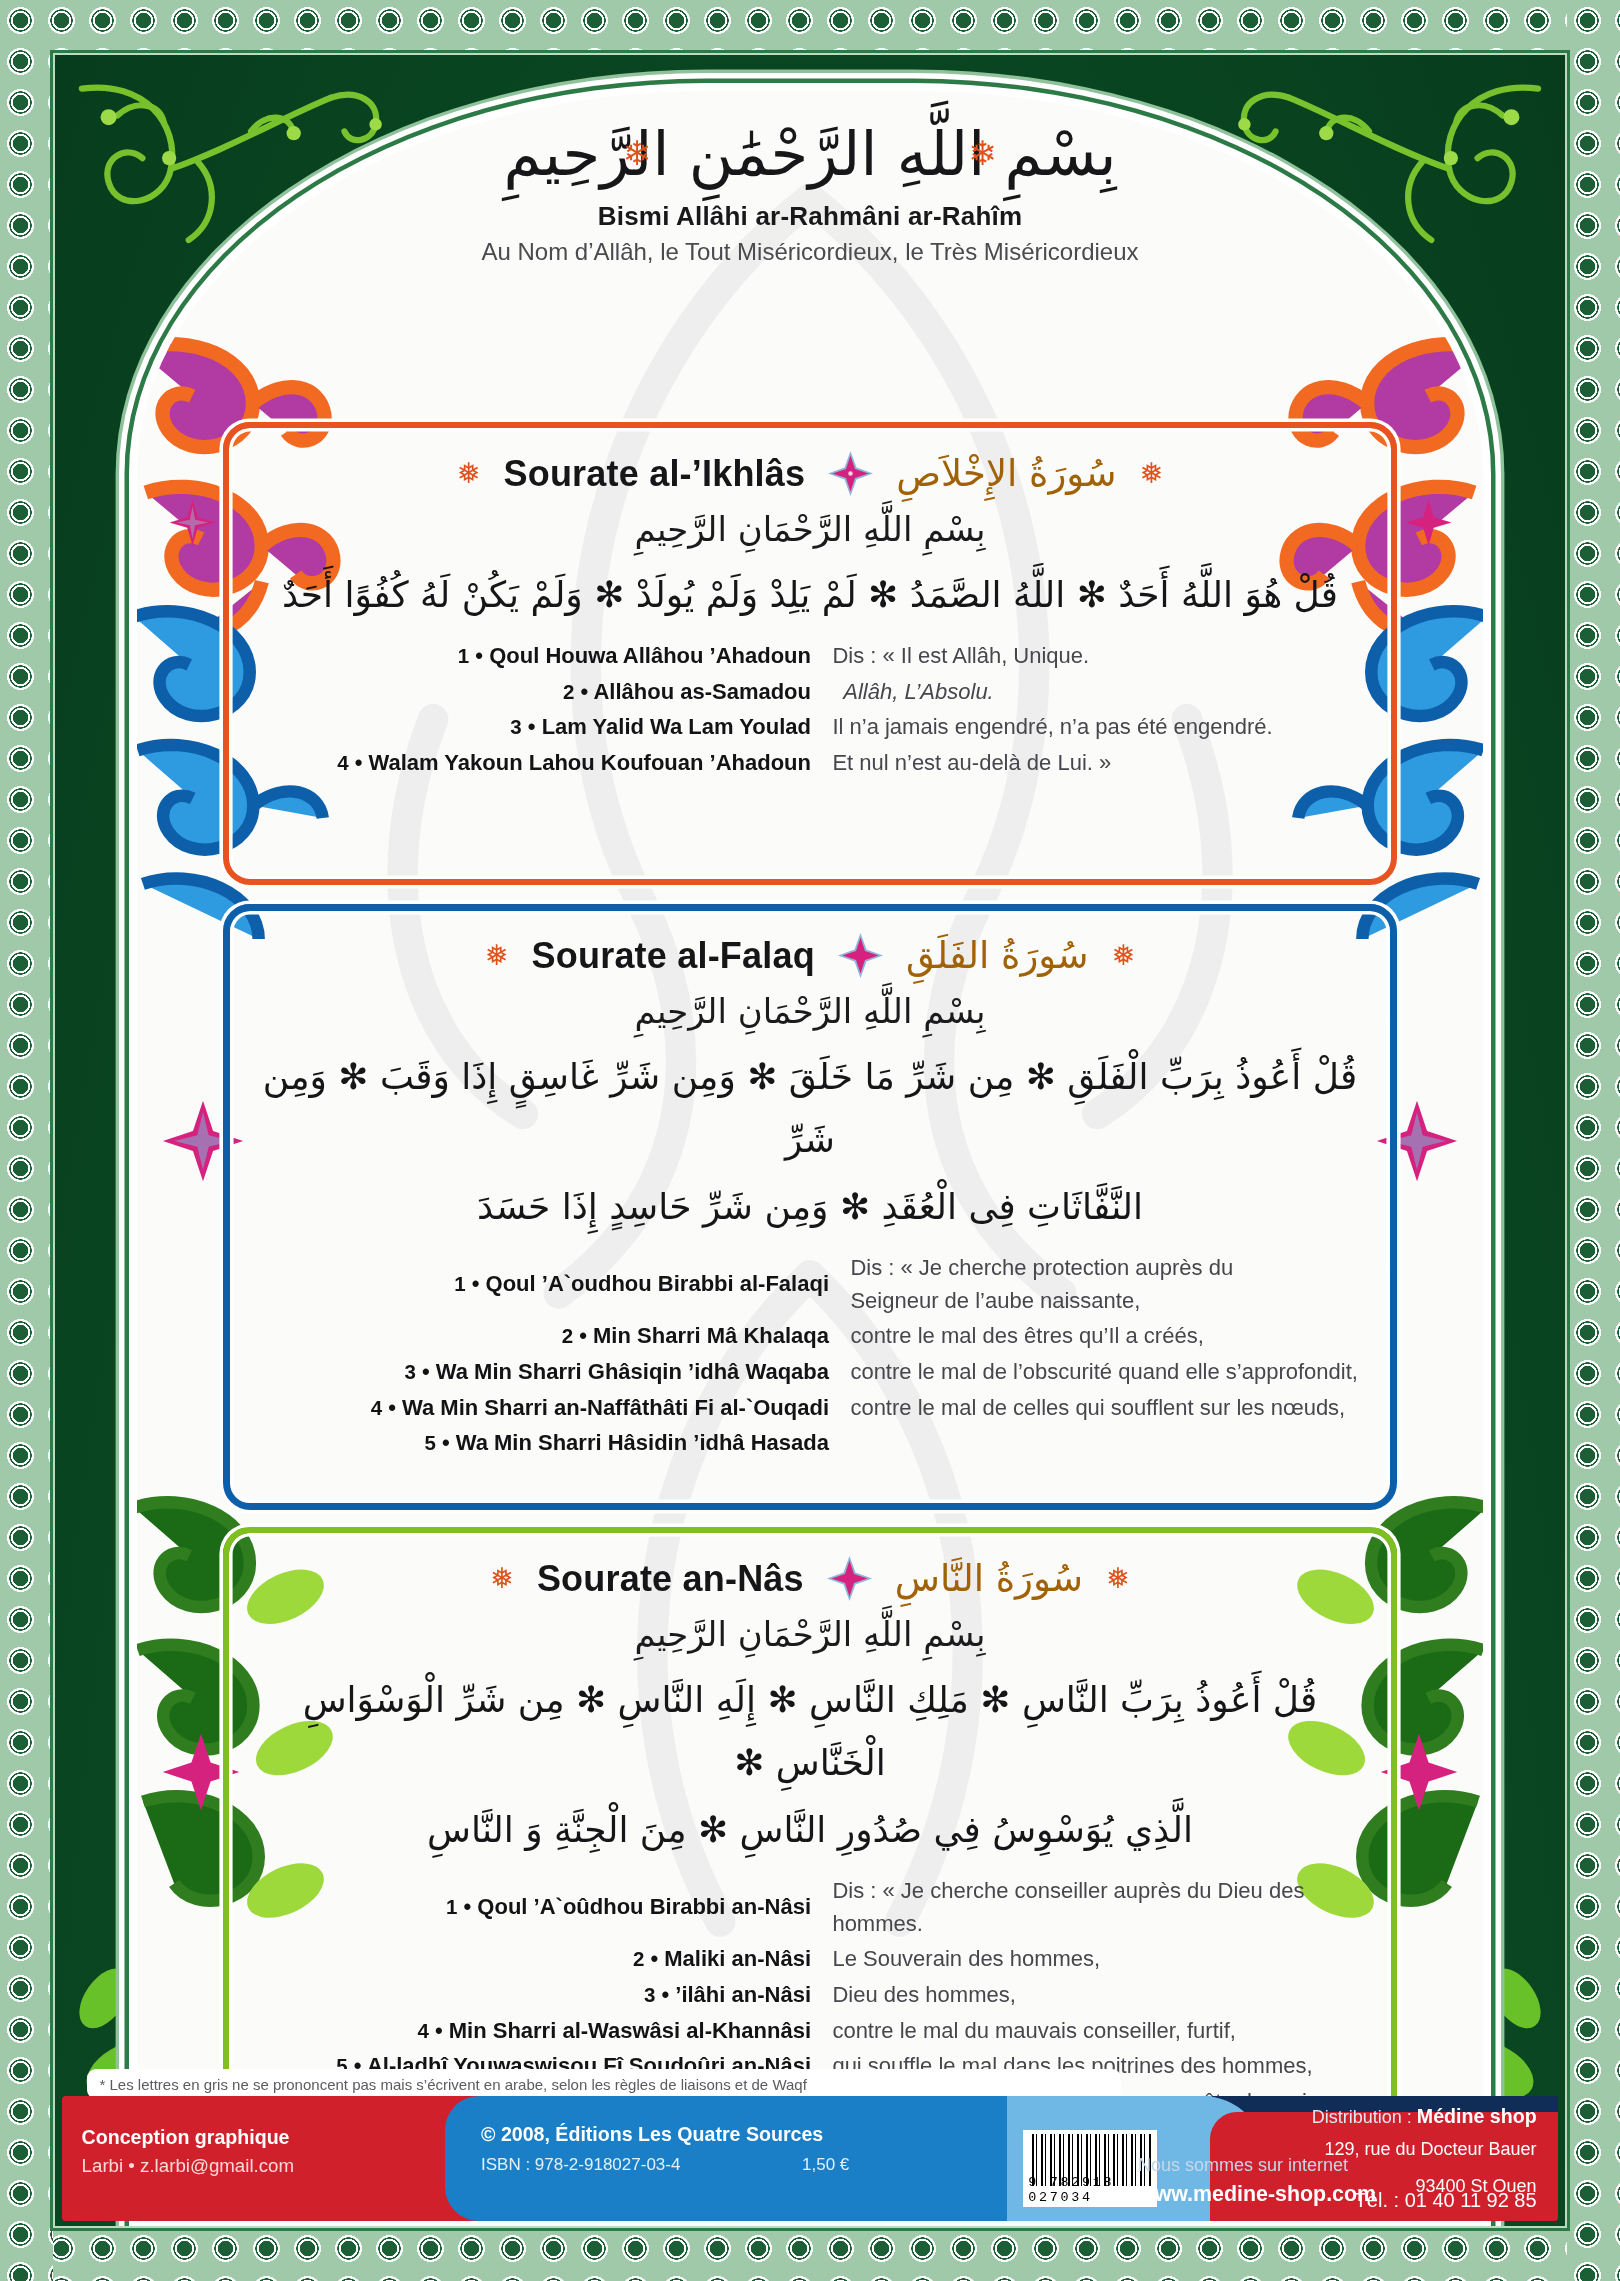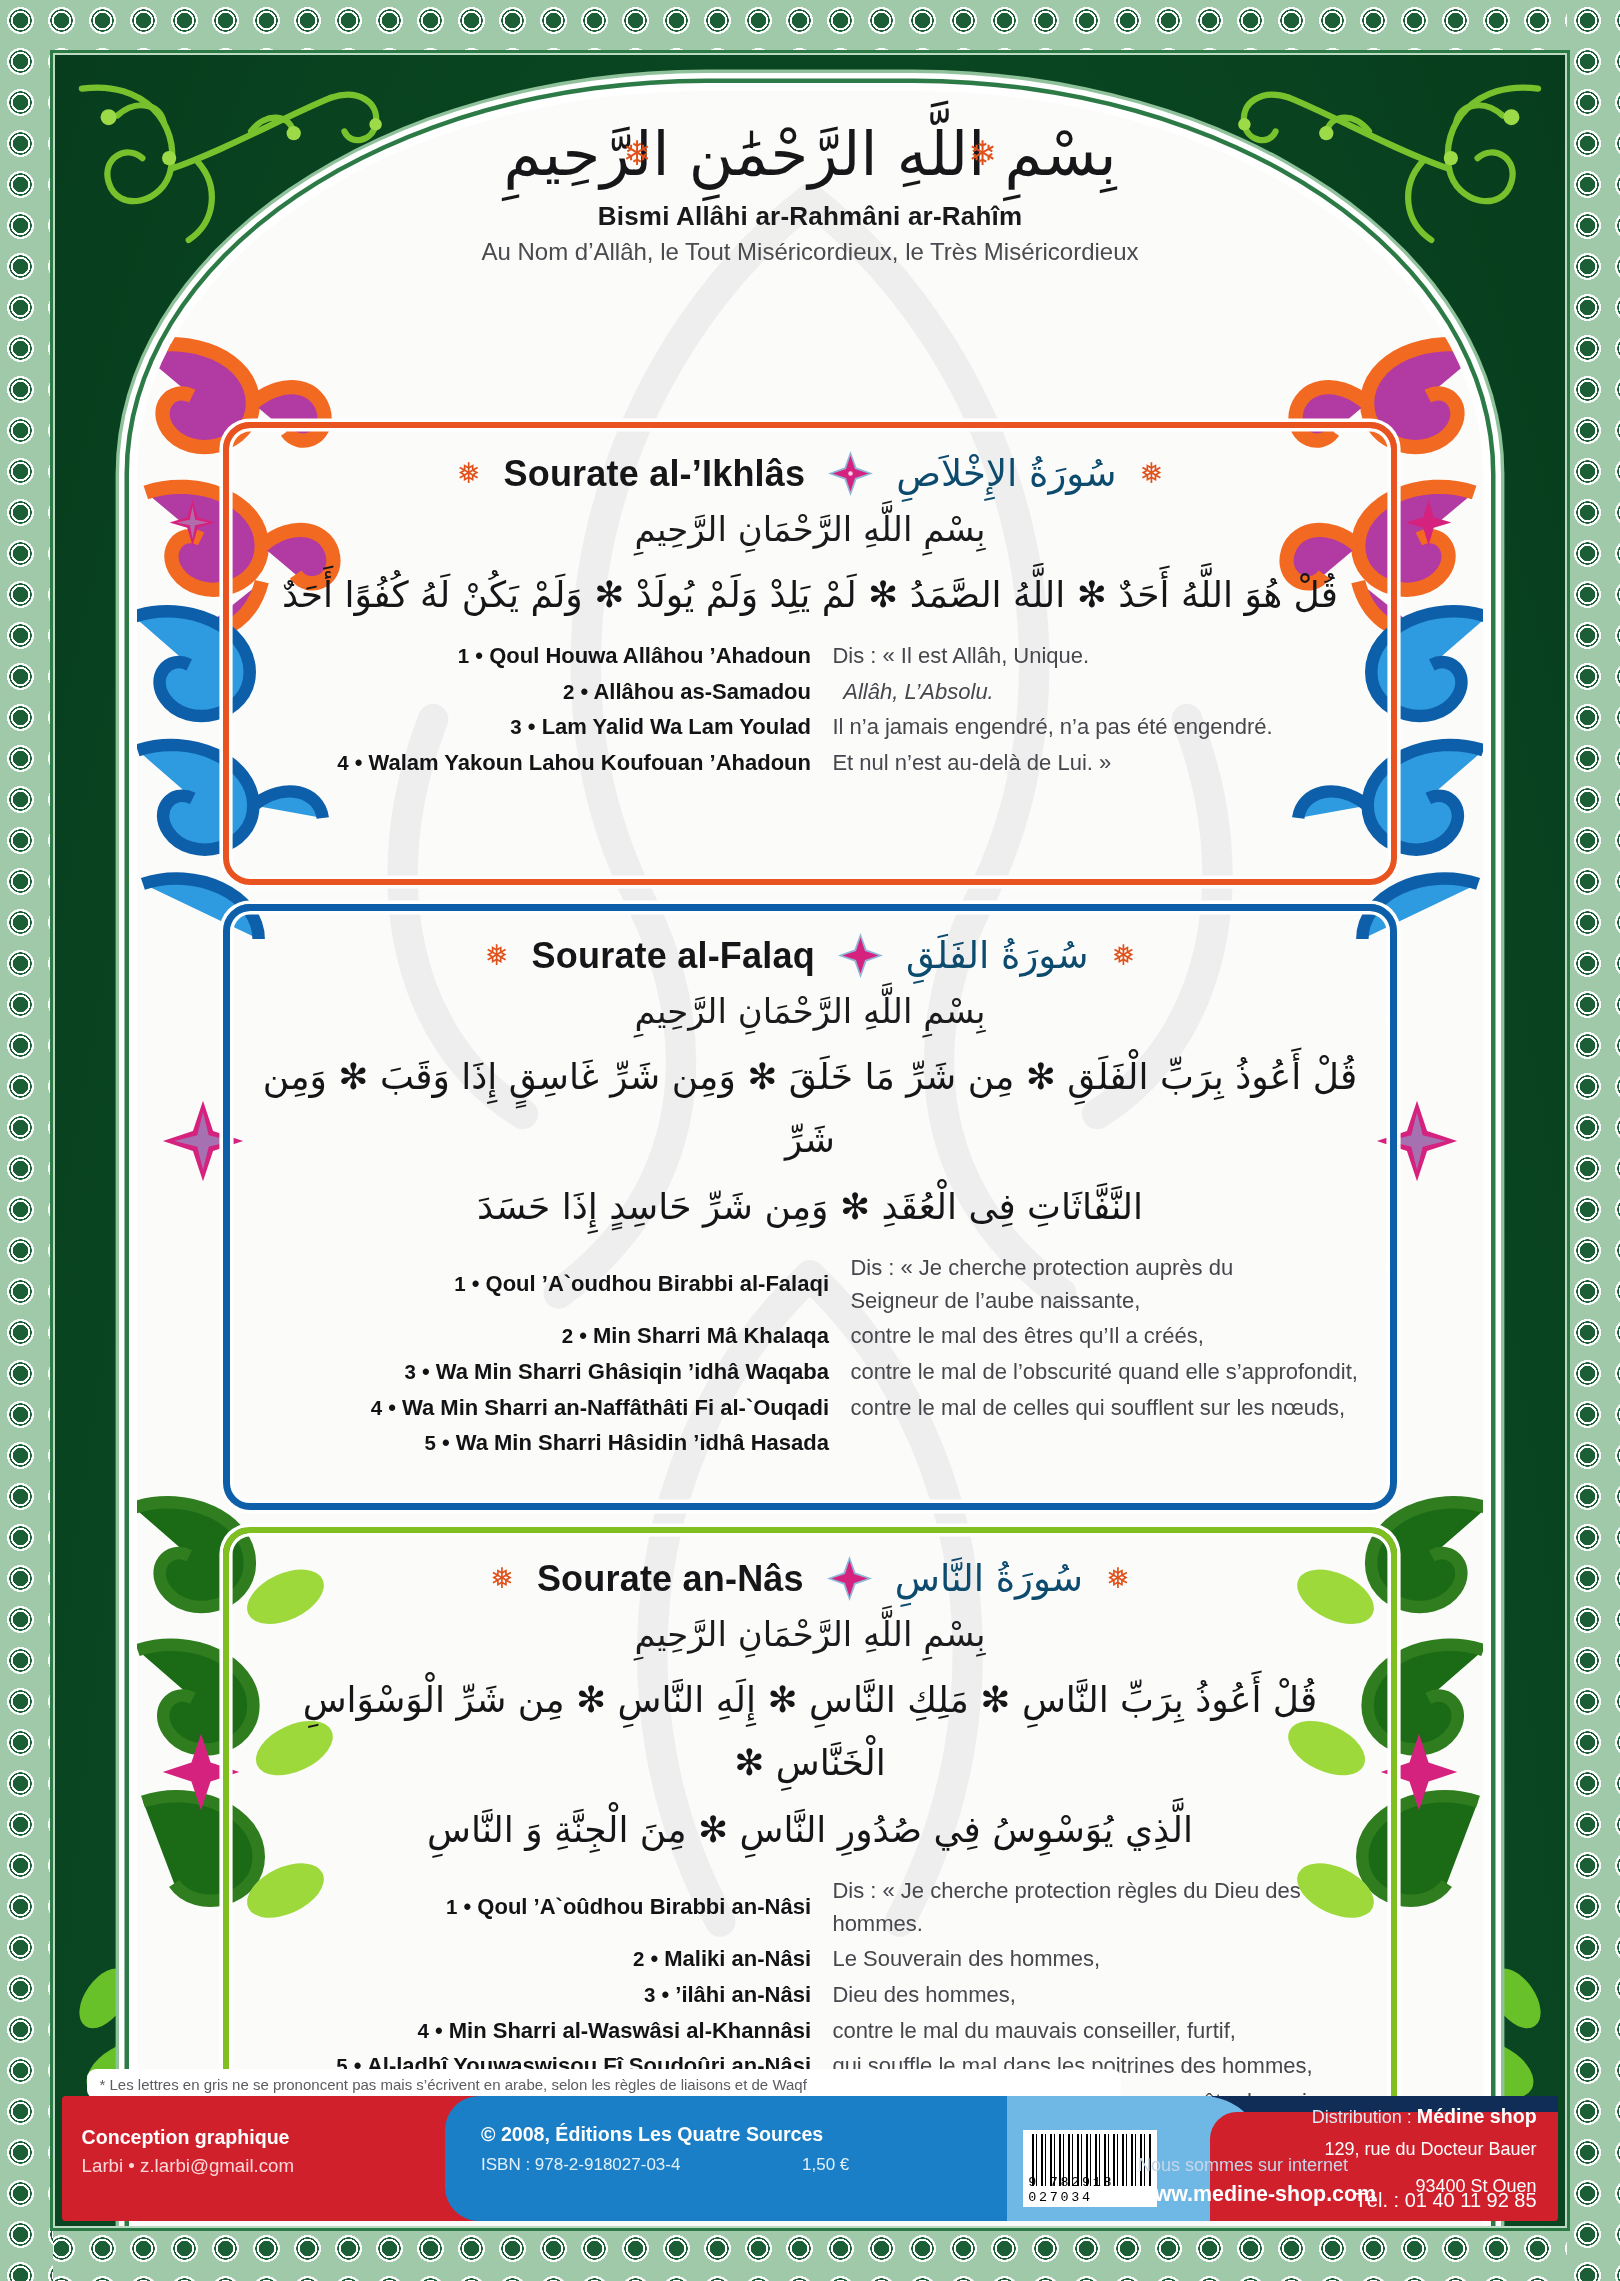--- a/index.html
+++ b/index.html
@@ -93,21 +93,21 @@
   #s-nas .frame{border:6.2px solid #7fbf1f;box-shadow:inset 0 0 0 3.6px #ffffff,0 0 0 3.6px #ffffff;}
 
   .s-inner{position:relative;padding:19.6px 36px 16px 36px;}
 
   .s-head{display:flex;align-items:center;justify-content:center;gap:23px;height:64px;}
   .s-head .mini-orn{color:#e0521c;font-size:28.5px;line-height:1;}
   .s-title{font-size:36px;font-weight:700;color:#161619;letter-spacing:0.2px;white-space:nowrap;}
   .rosette{width:45px;height:45px;flex:0 0 auto;}
   .s-title-ar{
     font-family:"DejaVu Sans","Liberation Sans",sans-serif;
-    font-size:37px;color:#0c4a6e;direction:rtl;white-space:nowrap;
+    font-size:37px;color:#a16207;direction:rtl;white-space:nowrap;
   }
 
   .basmala{
     text-align:center;font-family:"DejaVu Sans","Liberation Sans",sans-serif;
     font-size:34px;color:#1b1b1e;direction:rtl;margin-top:3.6px;
   }
   .ayat{
     text-align:center;font-family:"DejaVu Sans","Liberation Sans",sans-serif;
     color:#161619;direction:rtl;line-height:1.75;margin-top:14.3px;
   }
@@ -515,21 +515,21 @@
             <span class="mini-orn">❅</span>
           </div>
 
           <div class="basmala">بِسْمِ اللَّهِ الرَّحْمَانِ الرَّحِيمِ</div>
           <div class="ayat" id="ay-nas">قُلْ أَعُوذُ بِرَبِّ النَّاسِ ✻ مَلِكِ النَّاسِ ✻ إِلَهِ النَّاسِ ✻ مِن شَرِّ الْوَسْوَاسِ الْخَنَّاسِ ✻</div>
           <div class="ayat" style="margin-top:3.6px;font-size:36px;">الَّذِي يُوَسْوِسُ فِي صُدُورِ النَّاسِ ✻ مِنَ الْجِنَّةِ وَ النَّاسِ</div>
 
           <div class="rows" id="rows-nas">
             <div class="vrow">
               <div class="vtr"><span class="num">1</span><span class="sep"> • </span><span>Qoul ’A`oûdhou Birabbi an-Nâsi</span></div>
-              <div class="vfr">Dis : « Je cherche protection règles du Dieu des hommes.</div>
+              <div class="vfr">Dis : « Je cherche conseiller auprès du Dieu des hommes.</div>
             </div>
             <div class="vrow">
               <div class="vtr"><span class="num">2</span><span class="sep"> • </span><span>Maliki an-Nâsi</span></div>
               <div class="vfr">Le Souverain des hommes,</div>
             </div>
             <div class="vrow">
               <div class="vtr"><span class="num">3</span><span class="sep"> • </span><span>’ilâhi an-Nâsi</span></div>
               <div class="vfr">Dieu des hommes,</div>
             </div>
             <div class="vrow">

